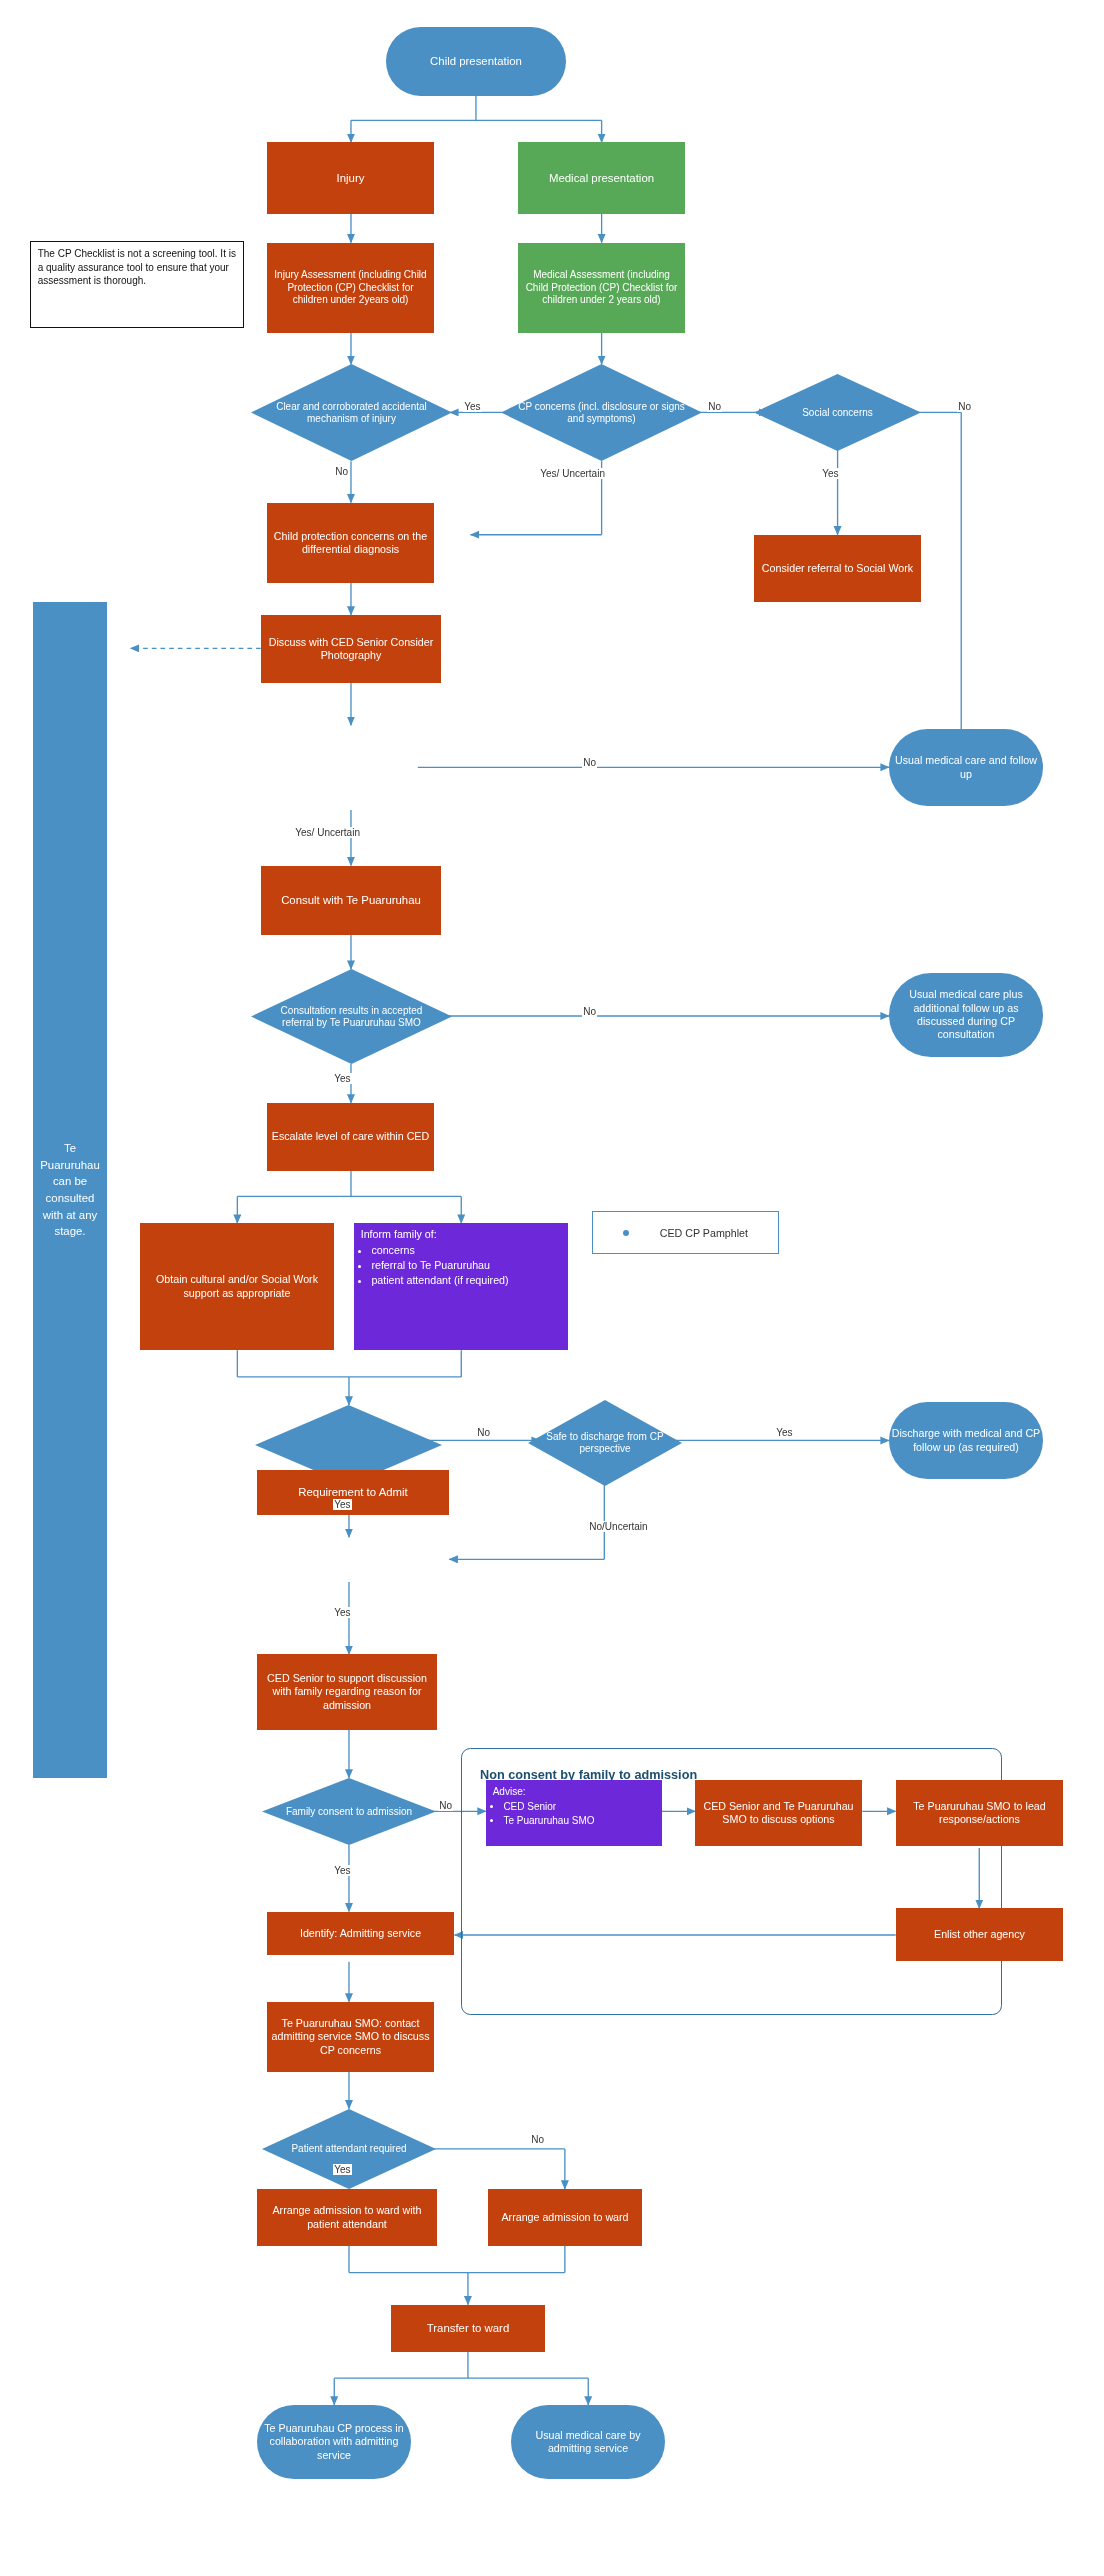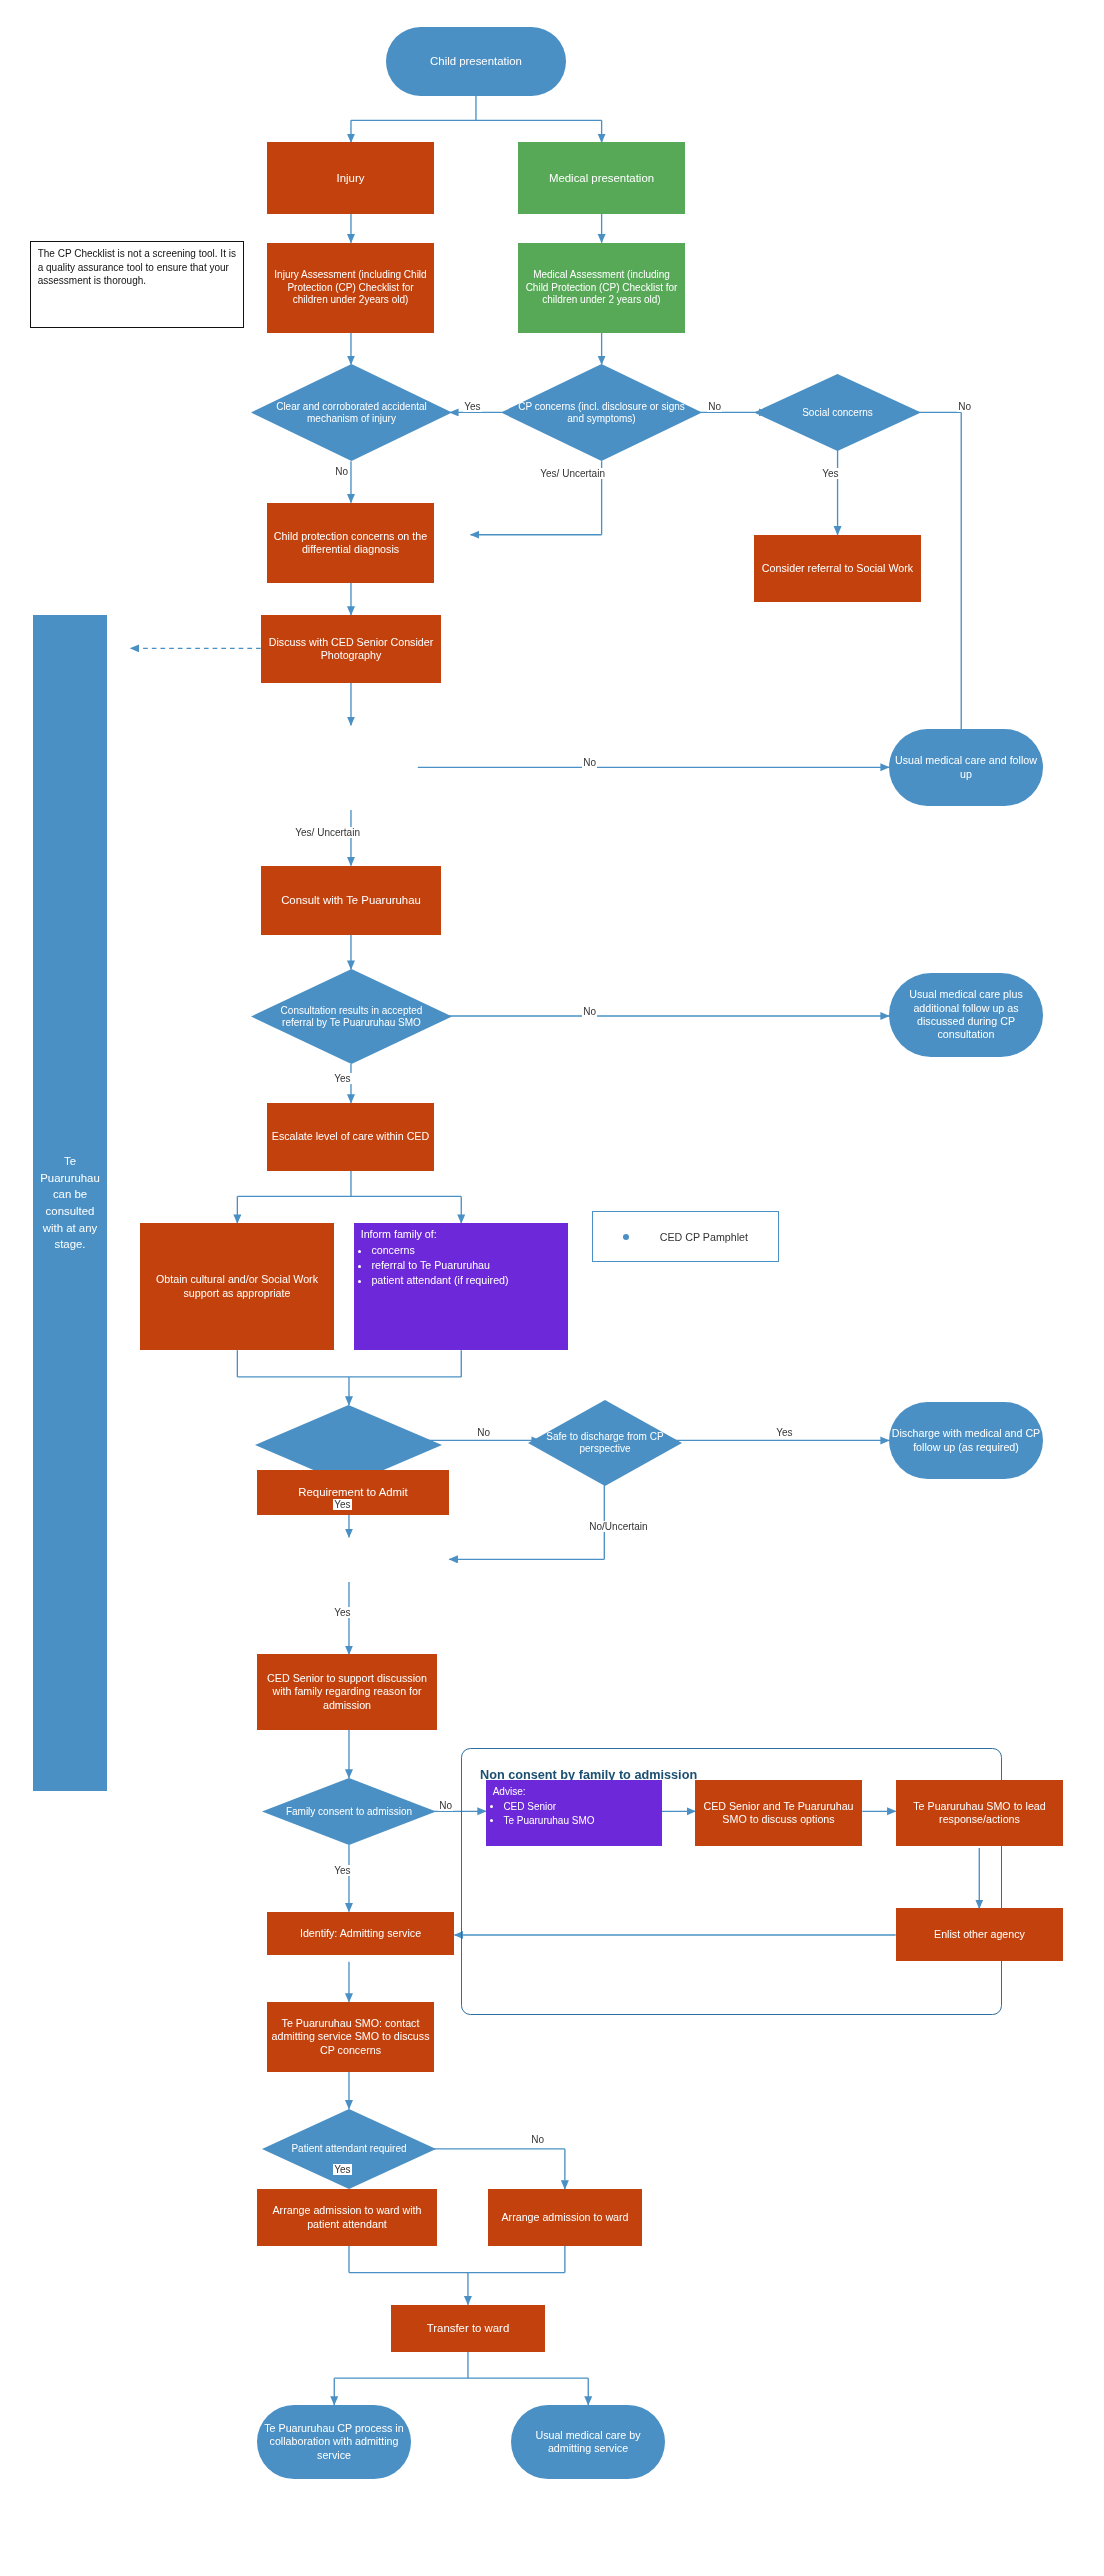--- a/index.html
+++ b/index.html
@@ -130,21 +130,21 @@
       <path d="M522,3400 L845,3400"></path>
       <path d="M700,3400 L700,3448" marker-end="url(#ar)"></path>
 
       <path d="M700,3518 L700,3558"></path>
       <path d="M500,3558 L880,3558"></path>
       <path d="M500,3558 L500,3598" marker-end="url(#ar)"></path>
       <path d="M880,3558 L880,3598" marker-end="url(#ar)"></path>
     </g>
   </svg>
 
-  <div class="sidebar" style="left:33px;top:602px;width:74px;height:1176px;margin-top:13px;">
+  <div class="sidebar" style="left:33px;top:602px;width:74px;height:1176px;">
     <span style="display:block;padding:0 5.3px;">Te Puaruruhau can be consulted with at any stage.</span>
   </div>
 
   <div class="node term" style="left:386px;top:27px;width:180px;height:69px;">
     <span>Child presentation</span>
   </div>
 
   <div class="node rect" style="left:267px;top:142px;width:167px;height:72px;">
     <span>Injury</span>
   </div>
@@ -228,21 +228,21 @@
 
   <div class="bullets" style="left:354px;top:1223px;width:214px;height:127px;">
     <span class="hd">Inform family of:</span>
     <ul>
       <li>concerns</li>
       <li>referral to Te Puaruruhau</li>
       <li>patient attendant (if required)</li>
     </ul>
   </div>
 
-  <div class="pamphlet" style="left:592px;top:1211px;width:187px;height:51px;gap:24px;">
+  <div class="pamphlet" style="left:592px;top:1211px;width:187px;height:43px;gap:24px;">
     <span class="bul"></span>
     <span>CED CP Pamphlet</span>
   </div>
 
   <div class="diamond-wrap" style="left:255px;top:1405px;width:187px;height:80px;">
     <svg class="dshape" viewBox="0 0 280 120" preserveAspectRatio="none" xmlns="http://www.w3.org/2000/svg">
       <polygon points="140,0 280,60 140,120 0,60" fill="#4a90c4"></polygon>
     </svg>
   </div>
 

